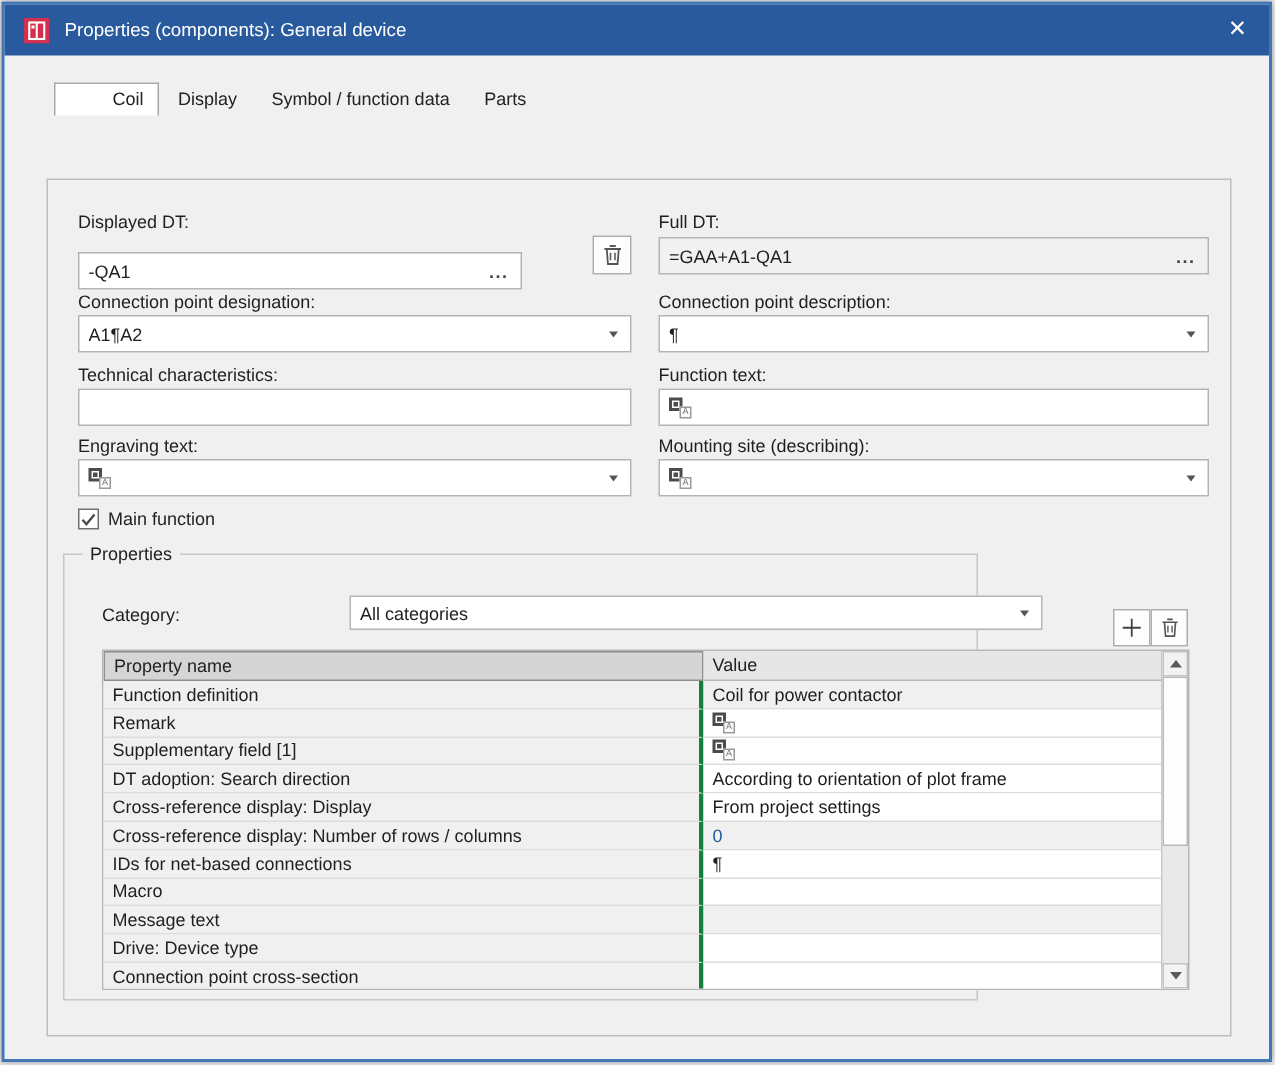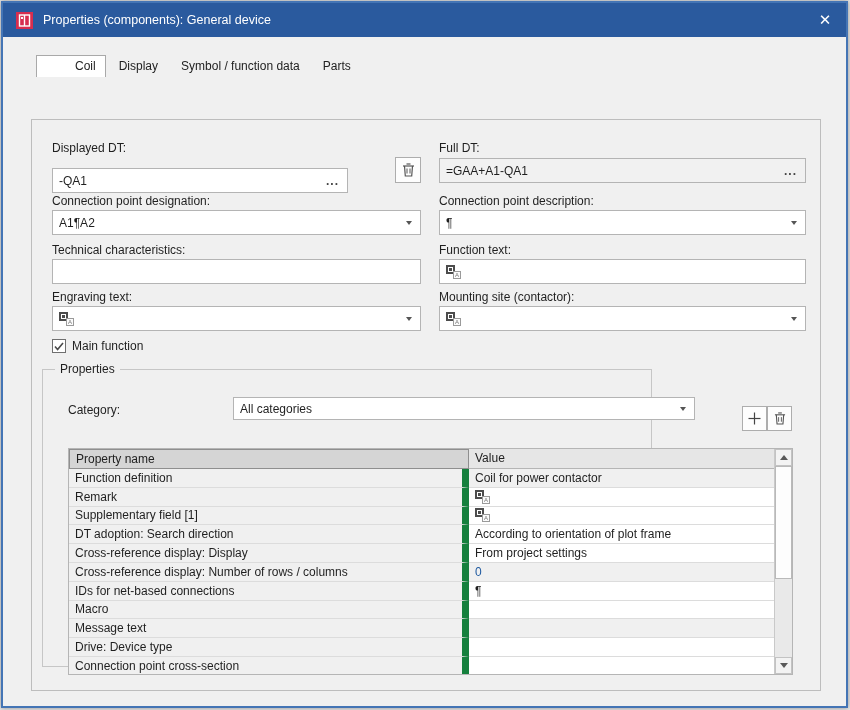--- a/index.html
+++ b/index.html
@@ -41,29 +41,29 @@
   .mlf{position:absolute;right:0;bottom:0;width:8px;height:8px;background:#fbfbfb;
     border:1px solid #9a9a9a;font-size:6px;line-height:6px;text-align:center;color:#777;}
   
   .checkrow{position:absolute;display:flex;align-items:center;}
   .cb{width:14px;height:14px;background:#ffffff;border:1px solid #6f6f6f;margin-right:6px;
     display:flex;align-items:center;justify-content:center;cursor:pointer;}
   
   .group{position:absolute;left:10px;top:249px;width:610px;height:298px;
     border:1px solid #c6c6c6;}
   .legend{position:absolute;top:-8px;left:12px;background:#f0f0f0;padding:0 5px;}
-  .ptable{position:absolute;left:25px;top:78px;width:725px;height:227px;
+  .ptable{position:absolute;left:25px;top:63px;width:725px;height:227px;
     border:1px solid #b5b5b5;background:#ffffff;overflow:hidden;}
   .thead{display:flex;height:20px;}
   .th{padding:2px 6px;color:#222;}
   .th.name{width:400px;background:#d5d5d5;border:1px solid #8f8f8f;}
   .th.value{flex:1;background:#e6e6e6;border-bottom:1px solid #b5b5b5;margin-right:18px;}
   .trow{display:flex;height:18.8px;cursor:default;}
   .tcell{padding:1px 6px;display:flex;align-items:center;white-space:nowrap;overflow:hidden;}
-  .tcell.name{width:400px;background:#f0f0f0;border-right:7px solid #15803d;
+  .tcell.name{width:400px;background:#f0f0f0;border-right:3px solid #15803d;
     border-bottom:1px solid #dcdcdc;}
   .tcell.value{flex:1;background:#ffffff;border-bottom:1px solid #dcdcdc;margin-right:18px;}
   .tcell.value.ro{background:#f0f0f0;text-align:center;}
   .tcell.value.accent span{color:#1f5aa0;}
   
   .vscroll{position:absolute;right:0;top:0;bottom:0;width:18px;background:#e9e9e9;
     border-left:1px solid #c9c9c9;}
   .sbtn{position:absolute;left:0;right:0;height:17px;background:#f3f3f3;border:1px solid #c3c3c3;
     display:flex;align-items:center;justify-content:center;cursor:pointer;}
   .sbtn.up{top:0;}
@@ -162,21 +162,21 @@
     <span class="flabel" style="left:20px;top:170px">Engraving text:</span>
     <div class="input" style="left:20px;top:186px;width:369px">
       <span class="ml">
           <span class="mlb"></span>
           <span class="mlf">A</span>
         </span>
       <span class="ival"></span>
       <span class="drop"></span>
     </div>
 
-    <span class="flabel" style="left:407px;top:170px">Mounting site (contactor):</span>
+    <span class="flabel" style="left:407px;top:170px">Mounting site (describing):</span>
     <div class="input" style="left:407px;top:186px;width:367px">
       <span class="ml">
           <span class="mlb"></span>
           <span class="mlf">A</span>
         </span>
       <span class="ival"></span>
       <span class="drop"></span>
     </div>
 
     <div class="checkrow" style="left:20px;top:219px">

